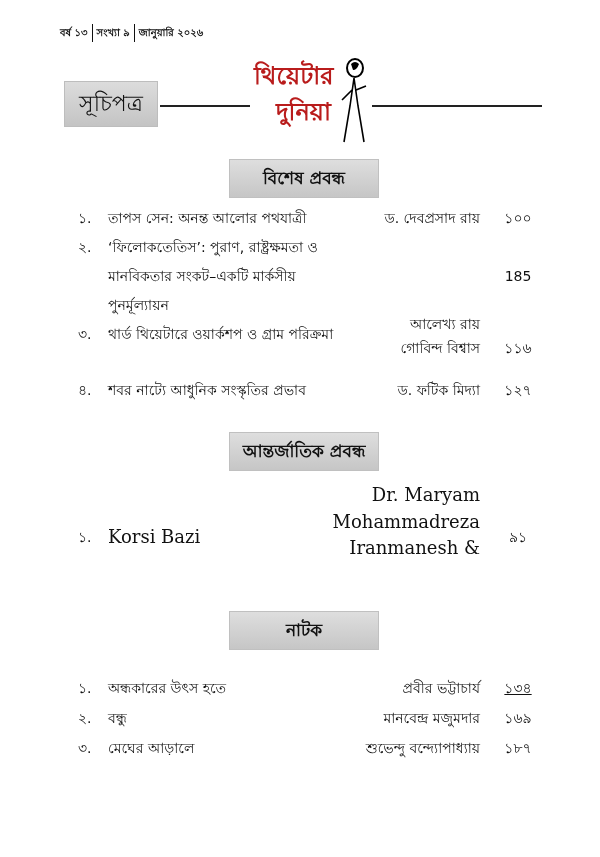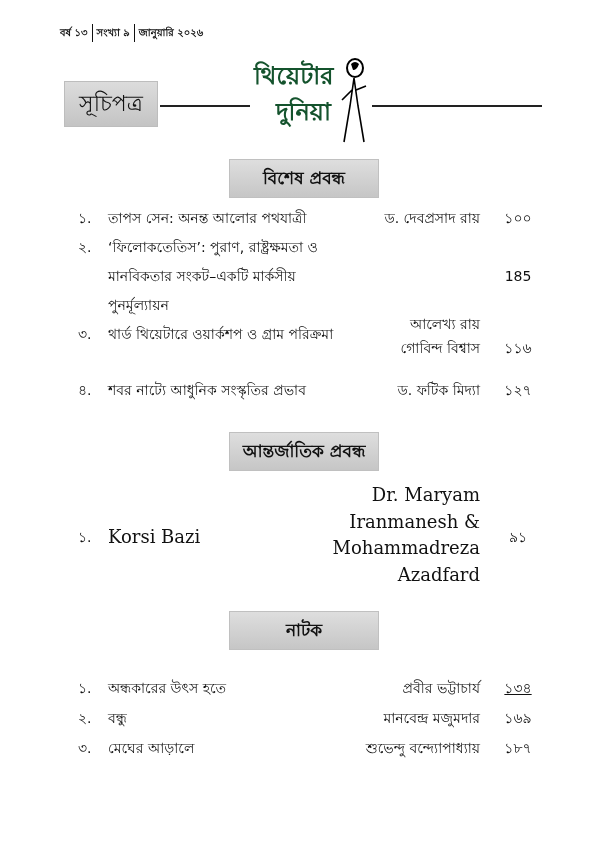--- a/index.html
+++ b/index.html
@@ -16,21 +16,21 @@
     position: absolute; left: 64px; top: 81px; width: 92px; height: 44px;
     background: linear-gradient(#dcdcdc, #c4c4c4); border: 1px solid #bdbdbd;
     display: flex; align-items: center; justify-content: center;
     font-size: 22px;
   }
   .rule { position: absolute; height: 1.5px; background: #222; }
   .logo {
     position: absolute; left: 250px; top: 56px; width: 120px; height: 90px;
   }
   .logo .l1, .logo .l2 {
-    position: absolute; font-weight: bold; font-size: 24px; line-height: 1; color: #14532d;
+    position: absolute; font-weight: bold; font-size: 24px; line-height: 1; color: #b91c1c;
     font-family: "DejaVu Sans", sans-serif;
   }
   .logo .l1 { left: 4px; top: 8px; }
   .logo .l2 { left: 26px; top: 44px; }
   .logo svg { position: absolute; right: 2px; top: 0; }
   .section-head {
     position: absolute; left: 229px; width: 148px; height: 37px;
     background: linear-gradient(#dedede, #c6c6c6); border: 1px solid #c0c0c0;
     display: flex; align-items: center; justify-content: center;
     font-size: 17px; font-weight: bold;
@@ -104,23 +104,22 @@
 
 <div class="section-head" style="top:432px;">
   <span>আন্তর্জাতিক প্রবন্ধ</span>
 </div>
 
 <div class="row" style="top:482px; height:110px;">
   <span class="num" style="top:42px; line-height:26px;">১.</span>
   <span class="title latin" style="top:42px; line-height:26px;">Korsi Bazi</span>
   <div class="author latin" style="top:0; line-height:26.5px;">
     <div>Dr. Maryam</div>
+    <div>Mohammadreza</div>
     <div>Iranmanesh &amp;</div>
-    <div>Mohammadreza</div>
-    <div>Azadfard</div>
   </div>
   <span class="page" style="top:42px; line-height:26px;">৯১</span>
 </div>
 
 <div class="section-head" style="top:611px;">
   <span>নাটক</span>
 </div>
 
 <div class="row" style="top:674px;">
   <span class="num" style="line-height:29px;">১.</span>

